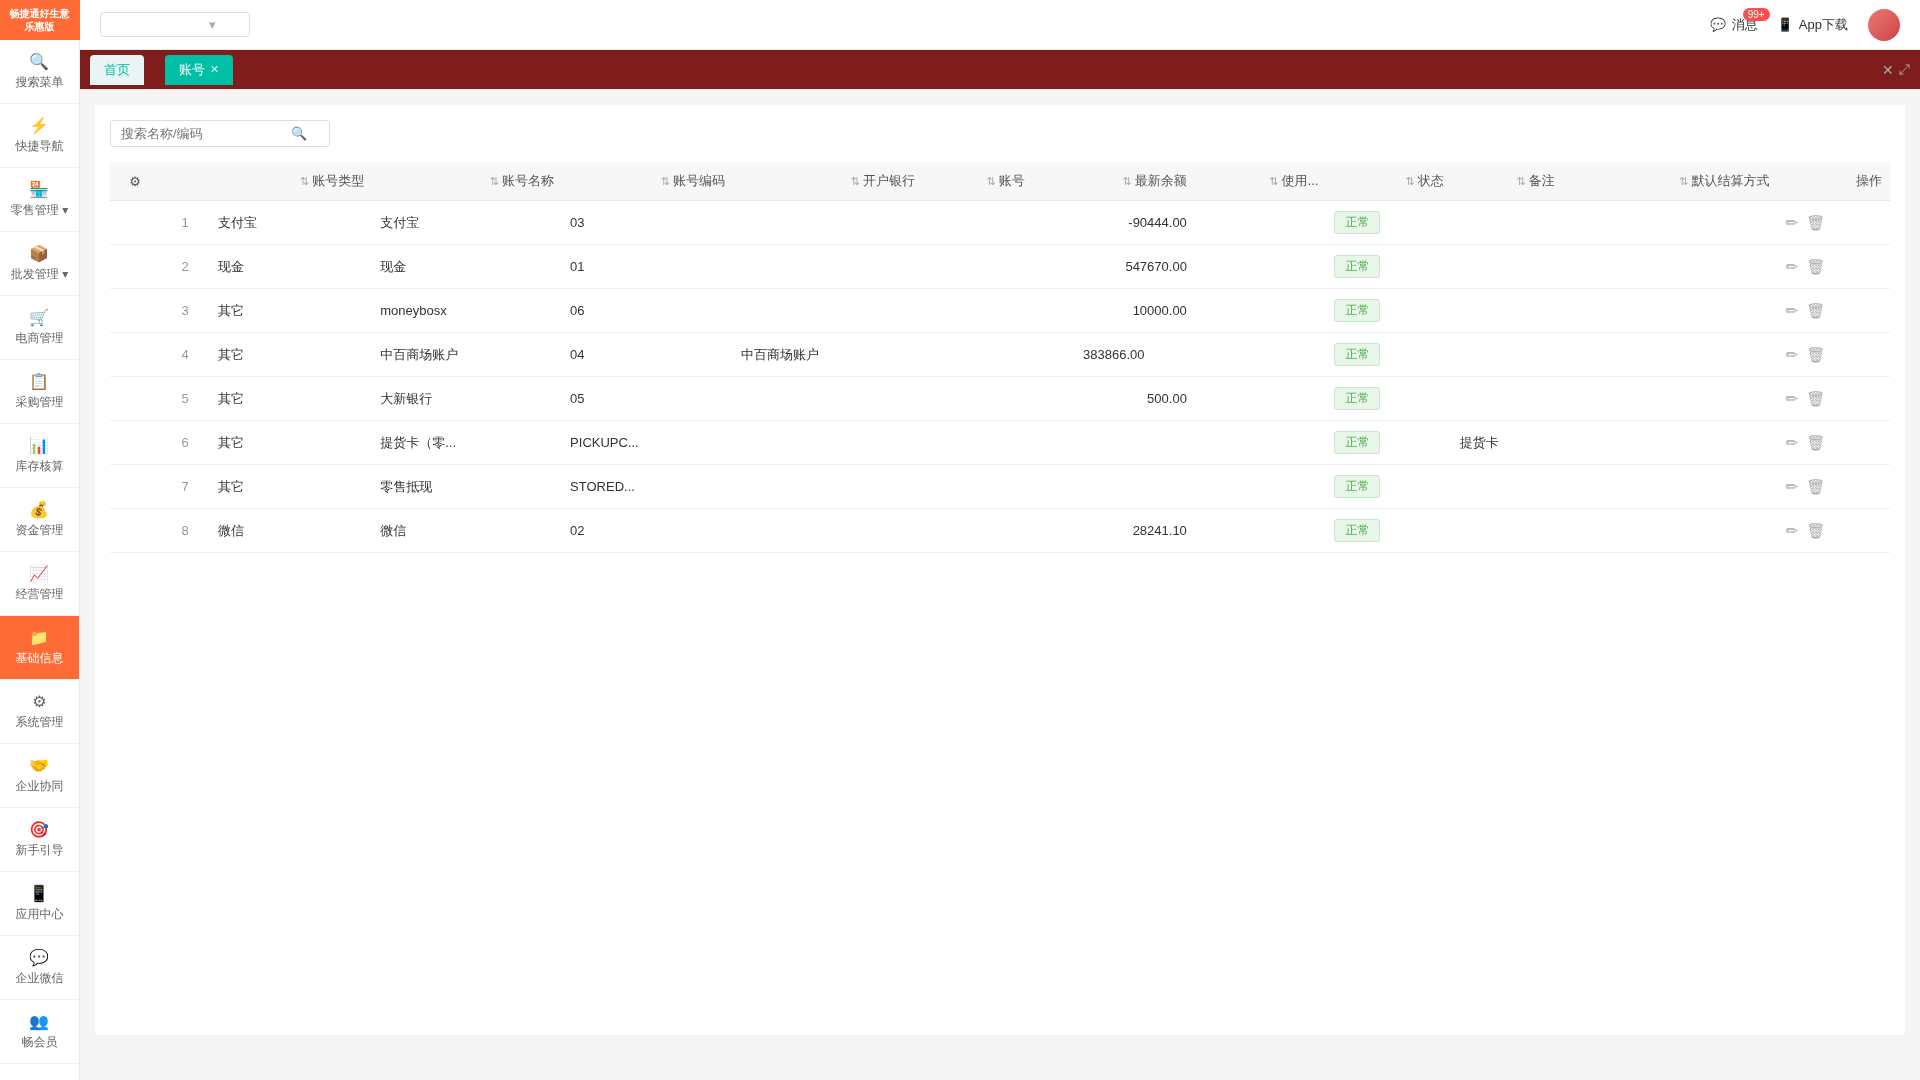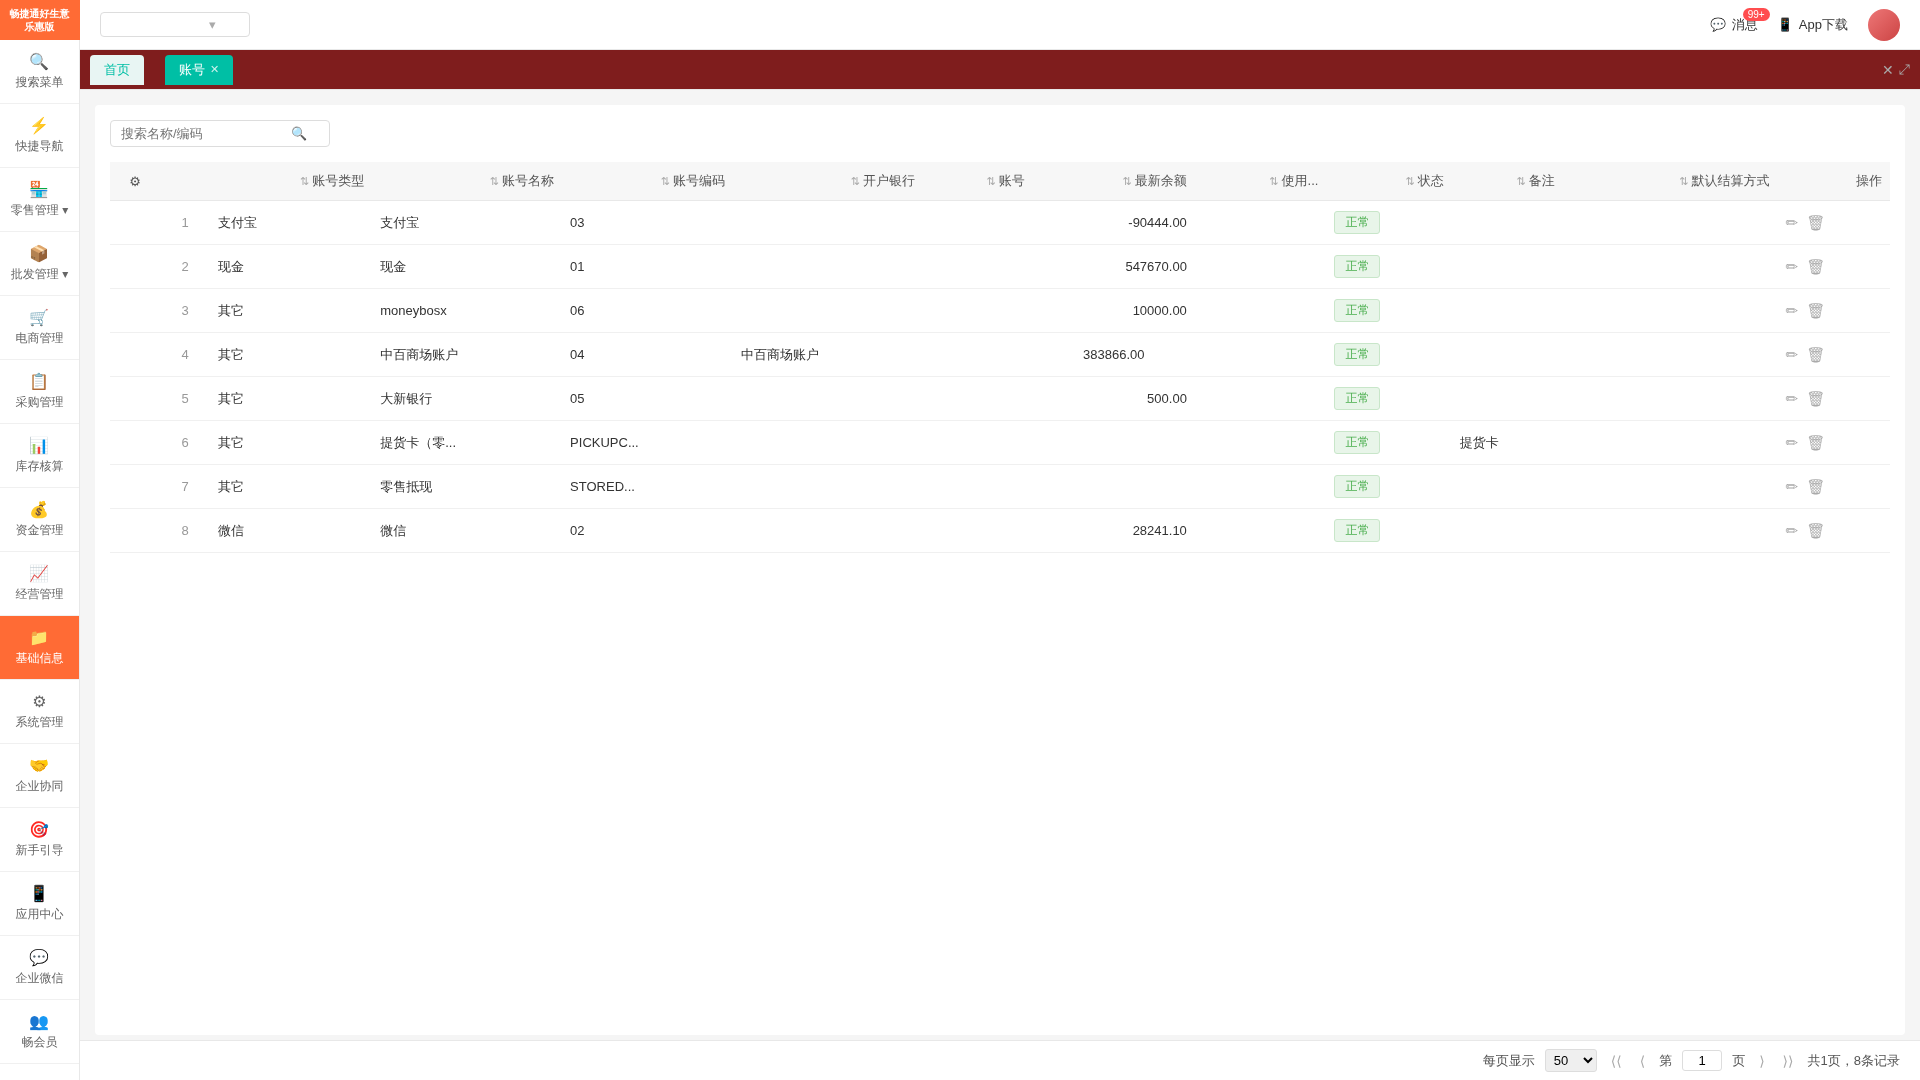--- a/index.html
+++ b/index.html
@@ -644,29 +644,13 @@
         <span class="action-btn" title="删除">🗑</span>
       </div>
     </td>
   </tr>
           </tbody>
       </table>
 
     </div>
   </div>
 
-  <div class="pagination">
-    <span>每页显示</span>
-    <select class="page-size-select">
-      <option>50</option>
-      <option>100</option>
-      <option>200</option>
-    </select>
-    <span class="page-btn">⟨⟨</span>
-    <span class="page-btn">⟨</span>
-    <span>第</span>
-    <input class="pagination-input" type="text" value="1" style="">
-    <span>页</span>
-    <span class="page-btn">⟩</span>
-    <span class="page-btn">⟩⟩</span>
-    <span>共1页，8条记录</span>
-  </div>
 </div>
 
 </body></html>

